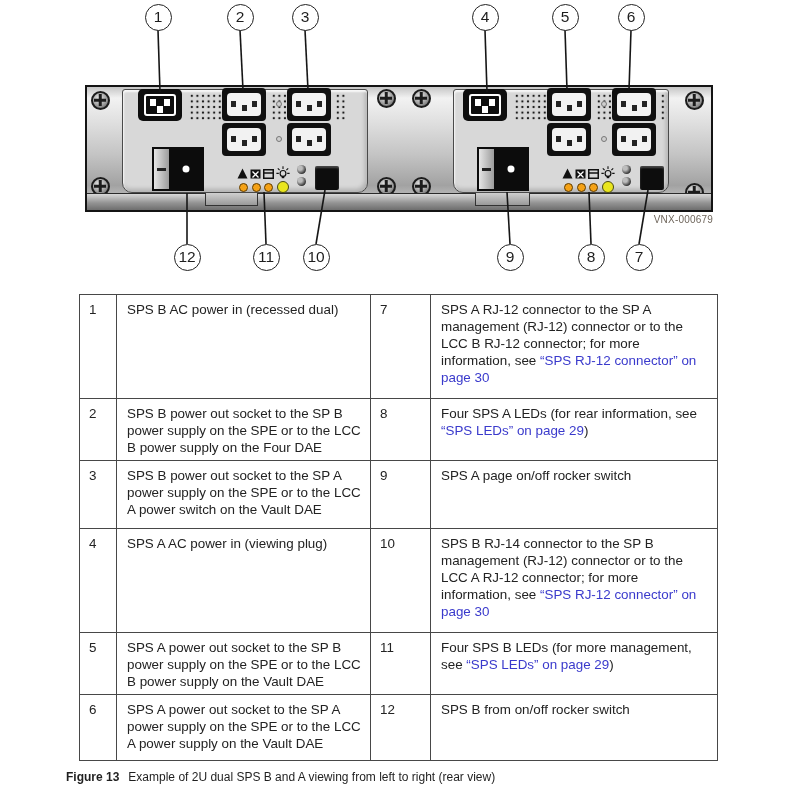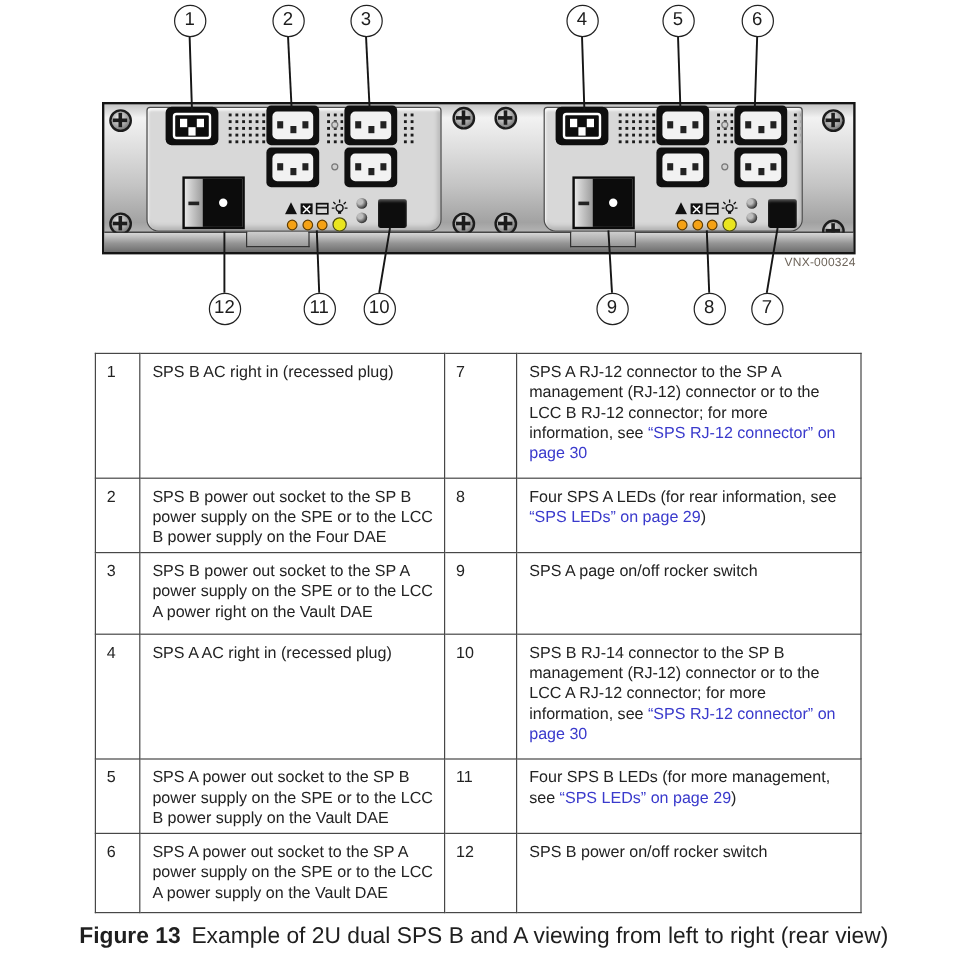--- a/index.html
+++ b/index.html
@@ -79,21 +79,21 @@
 
   
   .spec-table{position:absolute;left:79px;top:294px;width:638px;border-collapse:collapse;
         table-layout:fixed;font-size:13.4px;line-height:17px;color:#232323;}
   .spec-table td{border:1.7px solid #474747;vertical-align:top;padding:6px 8px 4px 10px;}
   .spec-table td.num{padding-left:9px;}
   .r1{height:104px}.r2{height:62px}.r3{height:68px}.r4{height:104px}.r5{height:62px}.r6{height:66px}
   .xref{color:#3a3acc;cursor:pointer;}
 
   
-  .caption{position:absolute;left:66px;top:770px;font-size:19px;color:#1f1f1f;}
+  .caption{position:absolute;left:66px;top:770px;font-size:12px;color:#1f1f1f;}
   .caption .fig-label{font-weight:bold;margin-right:9px;}
 </style>
 </head>
 <body>
 
 <div class="page">
 
   <div class="figure">
 
     <div class="chassis">
@@ -253,66 +253,66 @@
     <div class="callout co-4">4</div>
     <div class="callout co-5">5</div>
     <div class="callout co-6">6</div>
     <div class="callout co-7">7</div>
     <div class="callout co-8">8</div>
     <div class="callout co-9">9</div>
     <div class="callout co-10">10</div>
     <div class="callout co-11">11</div>
     <div class="callout co-12">12</div>
 
-    <div class="device-label">VNX-000324</div>
+    <div class="device-label">VNX-000679</div>
   </div>
 
   <table class="spec-table">
     <colgroup>
       <col style="width:37px">
         <col style="width:254px">
         <col style="width:60px">
         <col style="width:287px">
     </colgroup>
     <tbody id="spec-rows">
         <tr class="r1">
           <td class="num">1</td>
-          <td class="desc"><span>SPS B AC right in (recessed plug)</span></td>
+          <td class="desc"><span>SPS B AC power in (recessed dual)</span></td>
           <td class="num">7</td>
           <td class="desc"><span>SPS A RJ-12 connector to the SP A management (RJ-12) connector or to the LCC B RJ-12 connector; for more information, see </span><span class="xref">“SPS RJ-12 connector” on page 30</span></td>
         </tr>
         <tr class="r2">
           <td class="num">2</td>
           <td class="desc"><span>SPS B power out socket to the SP B power supply on the SPE or to the LCC B power supply on the Four DAE</span></td>
           <td class="num">8</td>
           <td class="desc"><span>Four SPS A LEDs (for rear information, see </span><span class="xref">“SPS LEDs” on page 29</span><span>)</span></td>
         </tr>
         <tr class="r3">
           <td class="num">3</td>
-          <td class="desc"><span>SPS B power out socket to the SP A power supply on the SPE or to the LCC A power right on the Vault DAE</span></td>
+          <td class="desc"><span>SPS B power out socket to the SP A power supply on the SPE or to the LCC A power switch on the Vault DAE</span></td>
           <td class="num">9</td>
           <td class="desc"><span>SPS A page on/off rocker switch</span></td>
         </tr>
         <tr class="r4">
           <td class="num">4</td>
-          <td class="desc"><span>SPS A AC right in (recessed plug)</span></td>
+          <td class="desc"><span>SPS A AC power in (viewing plug)</span></td>
           <td class="num">10</td>
           <td class="desc"><span>SPS B RJ-14 connector to the SP B management (RJ-12) connector or to the LCC A RJ-12 connector; for more information, see </span><span class="xref">“SPS RJ-12 connector” on page 30</span></td>
         </tr>
         <tr class="r5">
           <td class="num">5</td>
           <td class="desc"><span>SPS A power out socket to the SP B power supply on the SPE or to the LCC B power supply on the Vault DAE</span></td>
           <td class="num">11</td>
           <td class="desc"><span>Four SPS B LEDs (for more management, see </span><span class="xref">“SPS LEDs” on page 29</span><span>)</span></td>
         </tr>
         <tr class="r6">
           <td class="num">6</td>
           <td class="desc"><span>SPS A power out socket to the SP A power supply on the SPE or to the LCC A power supply on the Vault DAE</span></td>
           <td class="num">12</td>
-          <td class="desc"><span>SPS B power on/off rocker switch</span></td>
+          <td class="desc"><span>SPS B from on/off rocker switch</span></td>
         </tr>
       </tbody>
   </table>
 
   <div class="caption">
     <span class="fig-label">Figure 13</span><span>Example of 2U dual SPS B and A viewing from left to right (rear view)</span>
   </div>
 
 </div>
 

